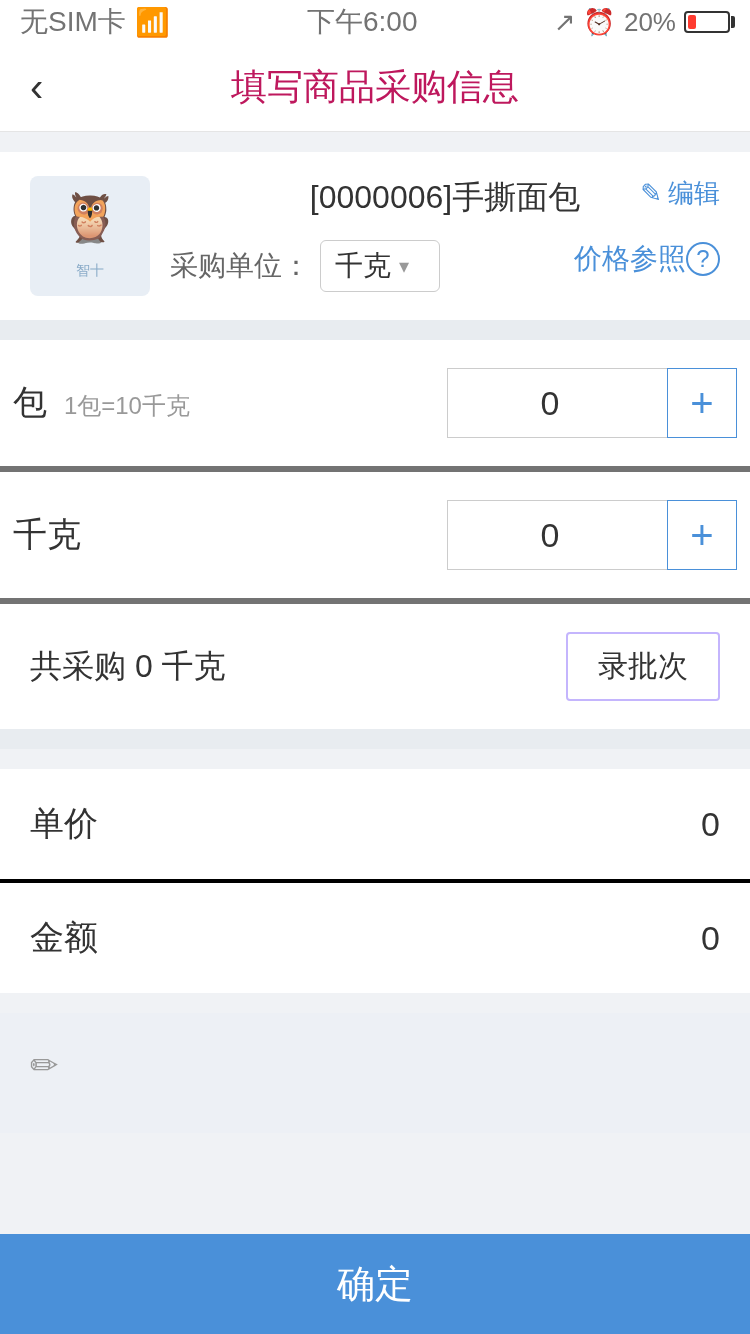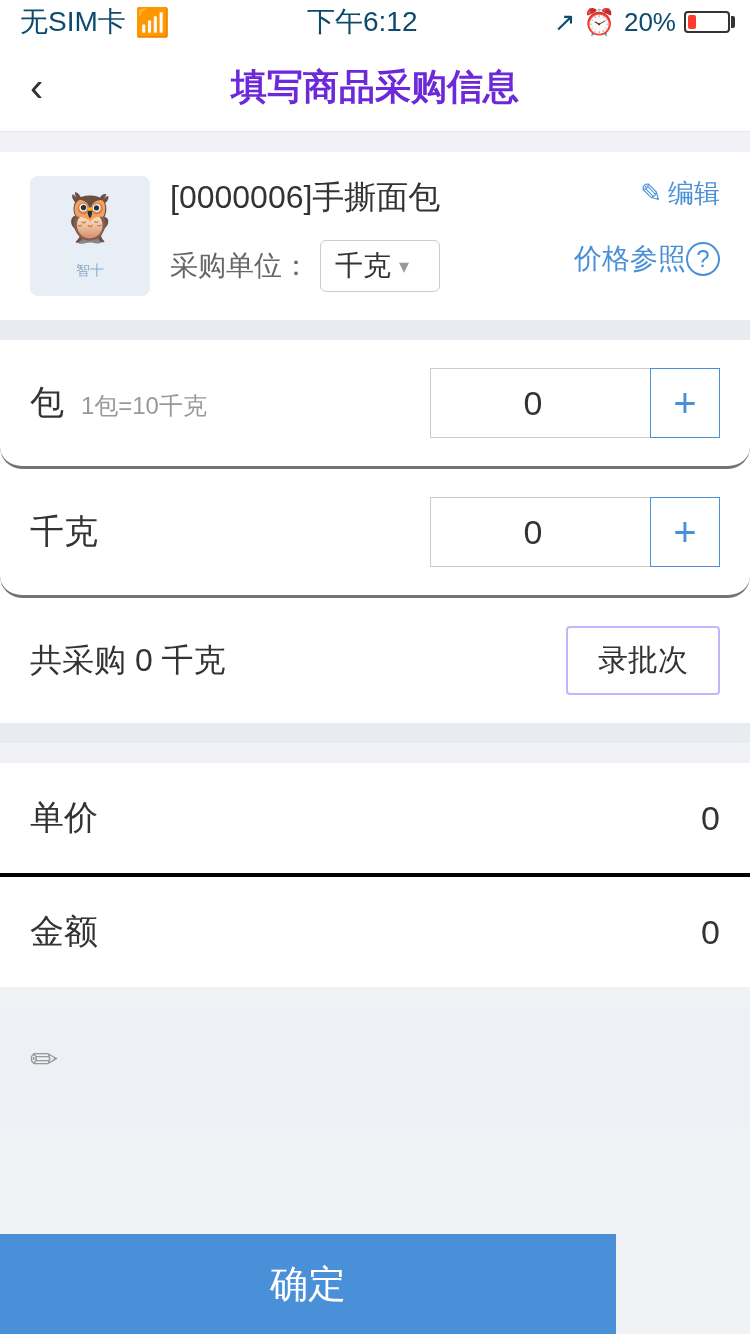--- a/index.html
+++ b/index.html
@@ -16,21 +16,21 @@
     
     .status-bar {
       width: 750px;
       height: 44px;
       background: #fff;
       display: flex;
       align-items: center;
       justify-content: space-between;
       padding: 0 20px;
       font-size: 28px;
-      color: #0c4a6e;
+      color: #737373;
     }
     .status-left { display: flex; align-items: center; gap: 10px; }
     .status-right { display: flex; align-items: center; gap: 8px; font-size: 26px; }
     .battery {
       width: 46px; height: 22px;
       border: 2px solid #333;
       border-radius: 4px;
       position: relative;
       display: inline-flex;
       align-items: center;
@@ -67,22 +67,22 @@
     }
     .nav-back {
       position: absolute;
       left: 30px;
       font-size: 40px;
       color: #333;
       cursor: pointer;
     }
     .nav-title {
       font-size: 36px;
-      font-weight: 700;
-      color: #6d28d9;
+      font-weight: 400;
+      color: #be185d;
     }
 
     
     .product-card {
       background: #fff;
       padding: 24px 30px;
       display: flex;
       align-items: flex-start;
       gap: 20px;
       margin-top: 20px;
@@ -108,20 +108,21 @@
     .owl-label {
       font-size: 14px;
       color: #8bacc9;
     }
     .product-info { flex: 1; }
     .product-name {
       font-size: 32px;
       color: #333;
       font-weight: 500;
       margin-bottom: 20px;
+      text-align: center;
     }
     .product-unit-row {
       display: flex;
       align-items: flex-start;
       justify-content: space-between;
     }
     .product-unit-left {
       display: flex;
       align-items: center;
       gap: 10px;
@@ -175,23 +176,22 @@
     }
 
     
     .input-section {
       background: #fff;
     }
     .input-row {
       display: flex;
       align-items: center;
       justify-content: space-between;
-      padding: 28px 30px;
-      border-bottom: 3px solid #737373;
-      border-radius: 22px;
+      padding: 28px 13px;
+      border-bottom: 6px solid #737373;
     }
     .input-label {
       font-size: 34px;
       color: #333;
     }
     .input-sublabel {
       font-size: 24px;
       color: #999;
       margin-left: 8px;
     }
@@ -283,21 +283,21 @@
       color: #999;
       margin-top: 2px;
     }
     .remarks-placeholder {
       font-size: 32px;
       color: #bbb;
     }
 
     
     .confirm-btn {
-      width: 616px;
+      width: 750px;
       height: 100px;
       background: #4a90d9;
       color: #fff;
       font-size: 38px;
       font-weight: 500;
       border: none;
       cursor: pointer;
       display: flex;
       align-items: center;
       justify-content: center;
@@ -307,21 +307,21 @@
     }
   </style>
 </head>
 <body>
 
 <div class="status-bar">
   <div class="status-left">
     <span>无SIM卡</span>
     <span>📶</span>
   </div>
-  <div>下午6:12</div>
+  <div>下午6:00</div>
   <div class="status-right">
     <span>↗</span>
     <span>⏰</span>
     <span>20%</span>
     <span class="battery">
       <span class="battery-inner"></span>
     </span>
   </div>
 </div>
 

